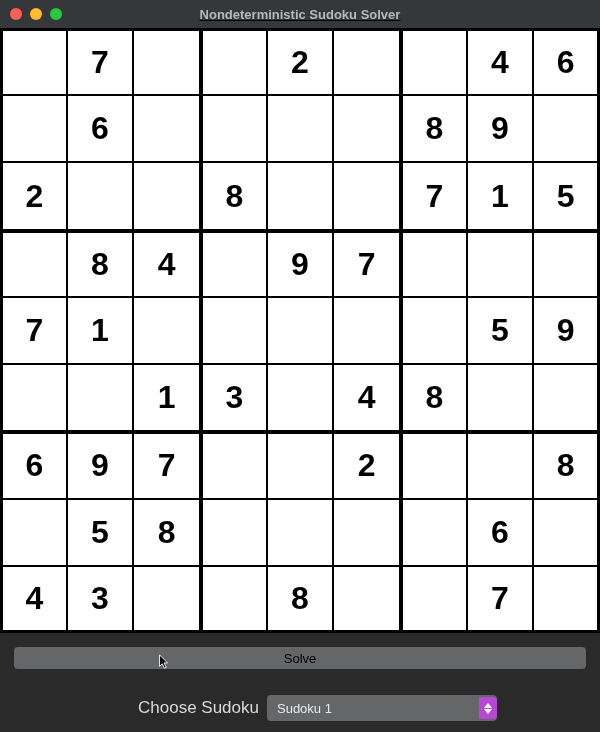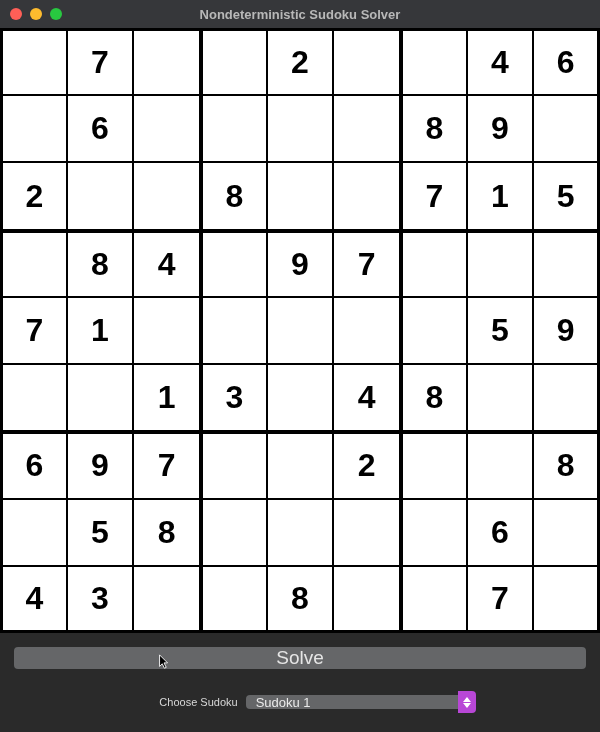--- a/index.html
+++ b/index.html
@@ -14,20 +14,21 @@
       height: 732px;
       overflow: hidden;
     }
     .titlebar {
       height: 28px;
       background: #36373a;
       display: flex;
       align-items: center;
       padding: 0 10px;
       position: relative;
+      text-decoration: underline;
     }
     .traffic-lights {
       display: flex;
       gap: 8px;
       position: absolute;
       left: 10px;
     }
     .traffic-light {
       width: 12px;
       height: 12px;
@@ -74,24 +75,24 @@
       background: #2a2a2a;
       padding: 14px 14px 8px 14px;
       display: flex;
       gap: 18px;
       justify-content: space-between;
     }
     .btn {
       flex: 1;
       height: 22px;
       background: #656668;
-      color: #e5e5e5;
+      color: #000000;
       border: none;
       border-radius: 4px;
-      font-size: 19px;
+      font-size: 13px;
       cursor: pointer;
       position: relative;
     }
     .cursor-arrow {
       position: absolute;
       right: 28px;
       top: 6px;
       width: 12px;
       height: 16px;
       pointer-events: none;
@@ -99,27 +100,27 @@
     .chooser-row {
       background: #2a2a2a;
       display: flex;
       align-items: center;
       justify-content: center;
       gap: 8px;
       padding: 18px 14px 24px 14px;
     }
     .chooser-label {
       color: #d8d8d8;
-      font-size: 11px;
+      font-size: 17px;
       margin-left: 35px;
     }
     .select-wrap {
       position: relative;
       width: 230px;
-      height: 14px;
+      height: 26px;
       background: #656668;
       border-radius: 4px;
       display: flex;
       align-items: center;
     }
     .select-text {
       flex: 1;
       padding-left: 10px;
       color: #eaeaea;
       font-size: 13px;

